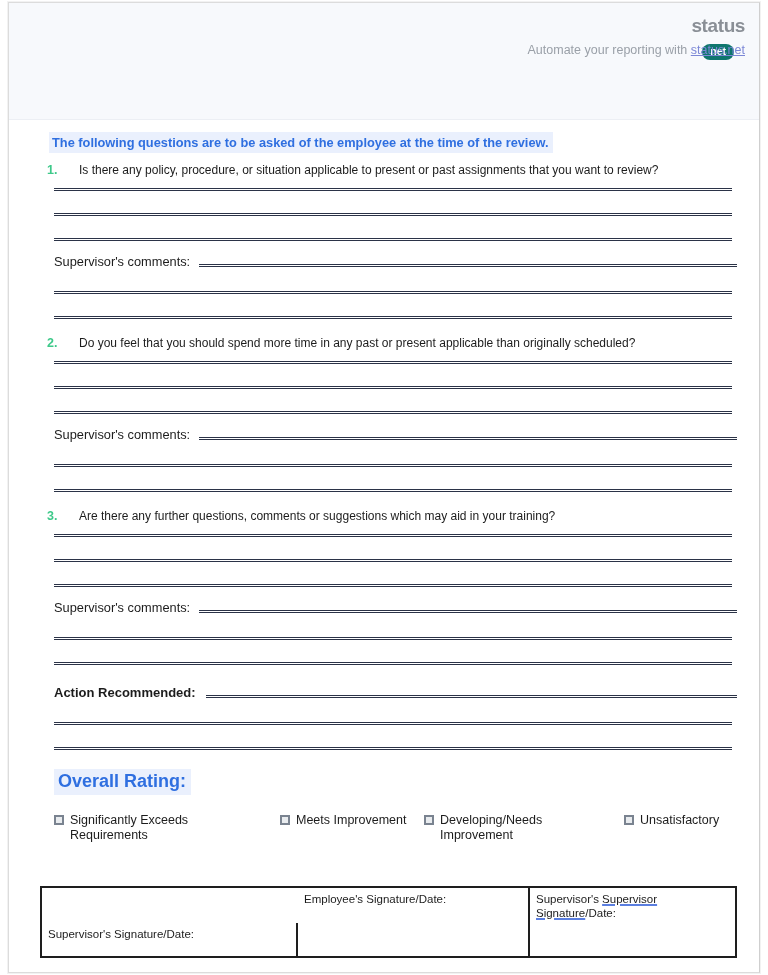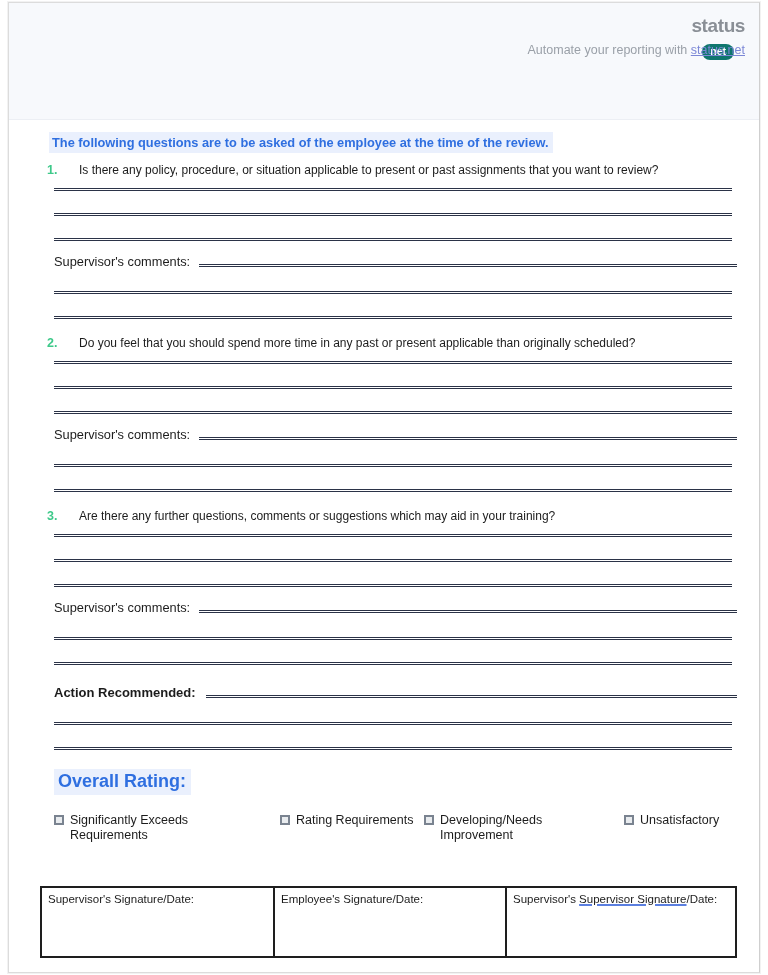--- a/index.html
+++ b/index.html
@@ -225,21 +225,21 @@
     height: 72px;
     border: 2px solid #1e1e1e;
     display: flex;
   }
   .sig-cell {
     padding: 4px 5px 0 6px;
     font-size: 11.5px;
     line-height: 14px;
     color: #1c1c1c;
   }
-  .sig-cell.c1 { width: 233px; border-right: 2px solid #1e1e1e; }
+  .sig-cell.c1 { width: 256px; border-right: 2px solid #1e1e1e; margin-top: 35px; }
   .sig-cell.c2 { width: 232px; border-right: 2px solid #1e1e1e; }
   .sig-cell.c3 { flex: 1; }
   .sig-link {
     color: #1c1c1c;
     text-decoration: underline;
     text-decoration-color: #5b7fe0;
     text-decoration-thickness: 2px;
   }
 </style>
 </head>
@@ -337,21 +337,21 @@
     
     <div class="overall-label">Overall Rating:</div>
 
     <div class="ratings">
       <div class="rating-item" style="left:0px;">
         <span class="cbox"></span>
         <span>Significantly Exceeds Requirements</span>
       </div>
       <div class="rating-item" style="left:226px;">
         <span class="cbox"></span>
-        <span>Rating Requirements</span>
+        <span>Meets Improvement</span>
       </div>
       <div class="rating-item" style="left:370px;">
         <span class="cbox"></span>
         <span>Developing/Needs Improvement</span>
       </div>
       <div class="rating-item" style="left:570px;">
         <span class="cbox"></span>
         <span>Unsatisfactory</span>
       </div>
     </div>

